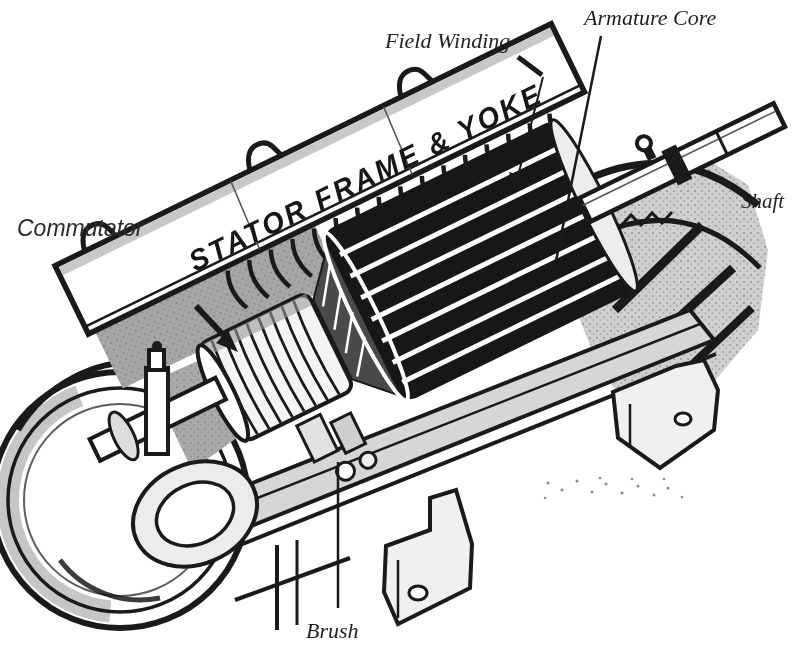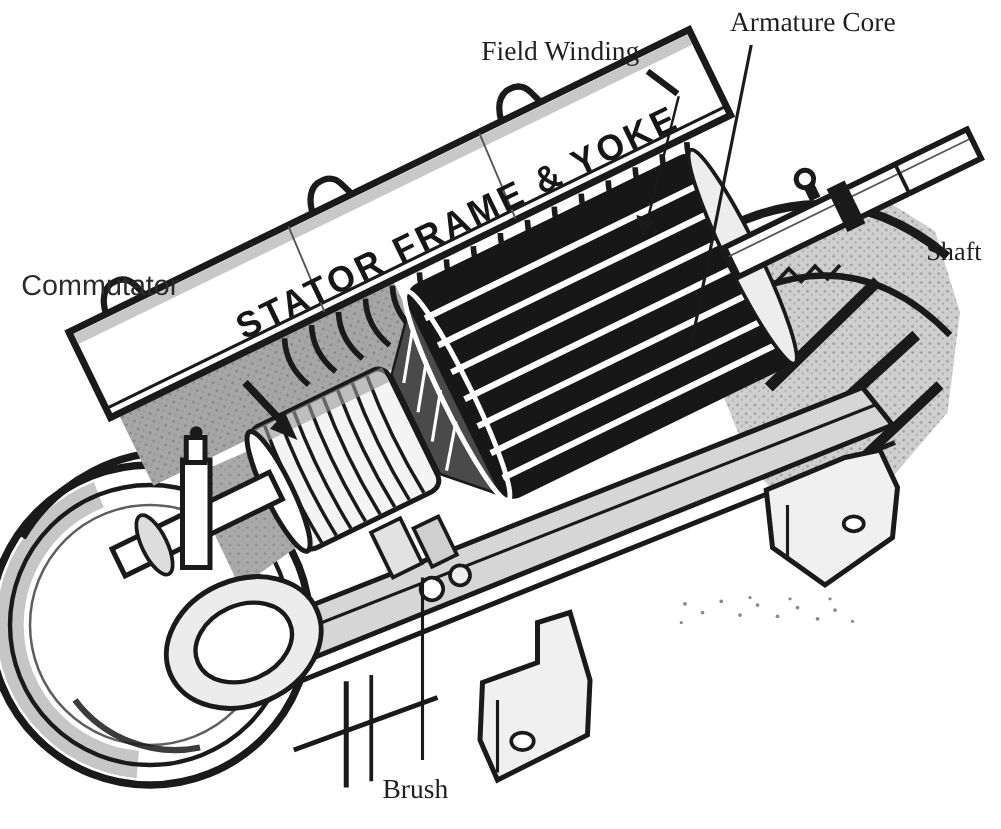--- a/index.html
+++ b/index.html
@@ -1,17 +1,17 @@
 <!DOCTYPE html>
 <html><head>
 <meta charset="utf-8">
 <style>
   html,body{margin:0;padding:0;background:#ffffff;}
   .stage{position:relative;width:801px;height:663px;background:#ffffff;overflow:hidden;
-         font-family:"Liberation Sans",sans-serif;}
+         font-family:"Liberation Sans",sans-serif;font-style:italic;}
   svg{display:block;}
   .lbl-serif{font-family:"Liberation Serif",serif;}
   .lbl-sans{font-family:"Liberation Sans",sans-serif;}
   .ink{stroke:#1a1a1a;}
 </style>
 </head>
 <body>
 
 <div class="stage">
 <svg width="801" height="663" viewBox="0 0 801 663">

